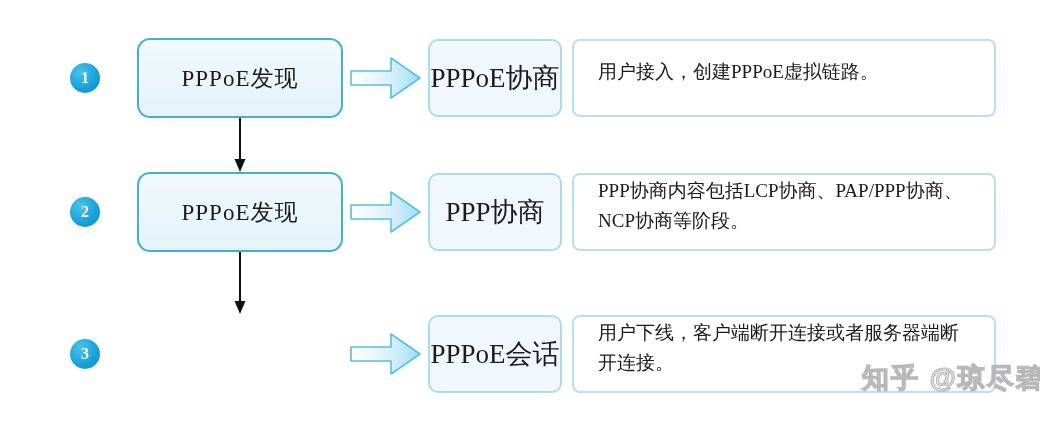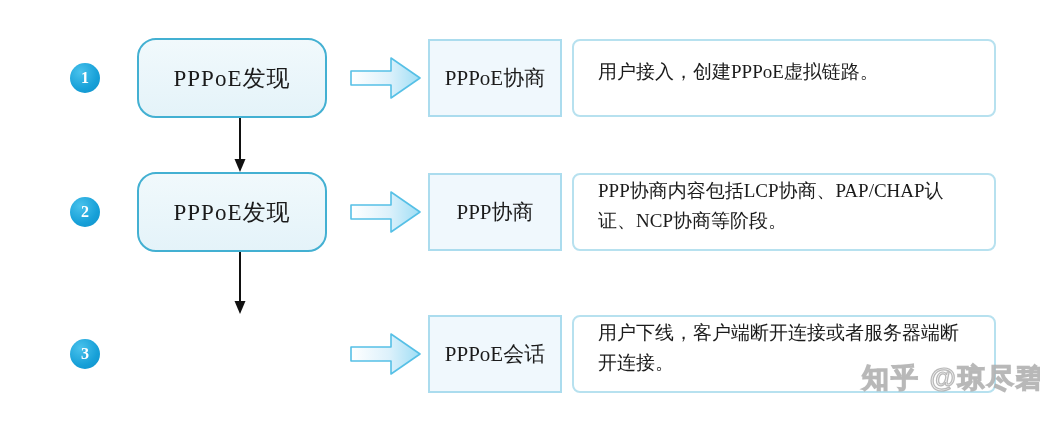--- a/index.html
+++ b/index.html
@@ -22,36 +22,36 @@
     width: 30px; height: 30px; border-radius: 50%;
     background: radial-gradient(circle at 35% 30%, #49c2ec 0%, #17a0d8 60%, #0e90c9 100%);
     color: #ffffff;
     display: flex; align-items: center; justify-content: center;
     font-size: 16px; font-weight: bold;
     font-family: "Liberation Serif", "DejaVu Serif", serif;
   }
 
   .stage-box {
     position: absolute; left: 137px; top: 0;
-    width: 190px; height: 80px; box-sizing: border-box;
-    border: 2px solid #43b0d2; border-radius: 19px;
+    width: 206px; height: 80px; box-sizing: border-box;
+    border: 2px solid #43b0d2; border-radius: 13px;
     background: linear-gradient(180deg, #f1f9fc 0%, #e4f3f9 100%);
     display: flex; align-items: center; justify-content: center;
     font-size: 23px; letter-spacing: 1px;
   }
 
   .h-arrow { position: absolute; left: 350px; top: 17px; }
 
   .action-box {
     position: absolute; left: 428px; top: 1px;
     width: 134px; height: 78px; box-sizing: border-box;
-    border: 2px solid #abdcee; border-radius: 0;
+    border: 2px solid #abdcee; border-radius: 10px;
     background: #f0f8fd;
     display: flex; align-items: center; justify-content: center;
-    font-size: 21px;
+    font-size: 27px;
   }
 
   .desc-box {
     position: absolute; left: 572px; top: 1px;
     width: 424px; height: 78px; box-sizing: border-box;
     border: 2px solid #b7e1ef; border-radius: 8px;
     background: #ffffff;
     display: flex; align-items: center;
     padding: 0 18px 12px 24px;
     font-size: 19px; line-height: 30px;
@@ -117,21 +117,21 @@
     <div class="stage-box">
       <span>PPPoE发现</span>
     </div>
     <svg class="h-arrow" width="72" height="46">
       <polygon points="1,16 41,16 41,3 70,23 41,43 41,30 1,30" fill="url(#arrowGrad)" stroke="#56c0e6" stroke-width="1.6" stroke-linejoin="round"></polygon>
     </svg>
     <div class="action-box">
       <span>PPP协商</span>
     </div>
     <div class="desc-box">
-      <span>PPP协商内容包括LCP协商、PAP/CHAP认证、NCP协商等阶段。</span>
+      <span>PPP协商内容包括LCP协商、PAP/PPP协商、NCP协商等阶段。</span>
     </div>
   </div>
 
   <svg class="v-connector v-connector-2" width="12" height="62">
     <line x1="6" y1="0" x2="6" y2="50" stroke="#111111" stroke-width="2"></line>
     <polygon points="0.5,49 11.5,49 6,62" fill="#111111"></polygon>
   </svg>
 
   <div class="row row-3">
     <div class="step-circle">

